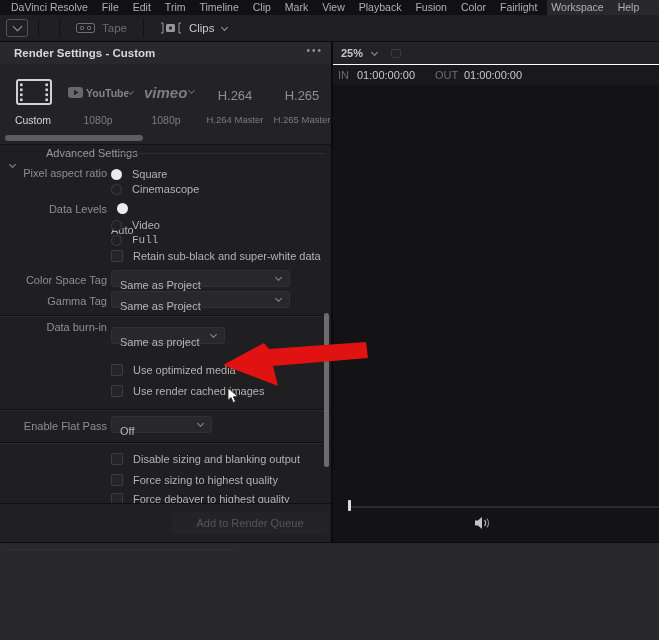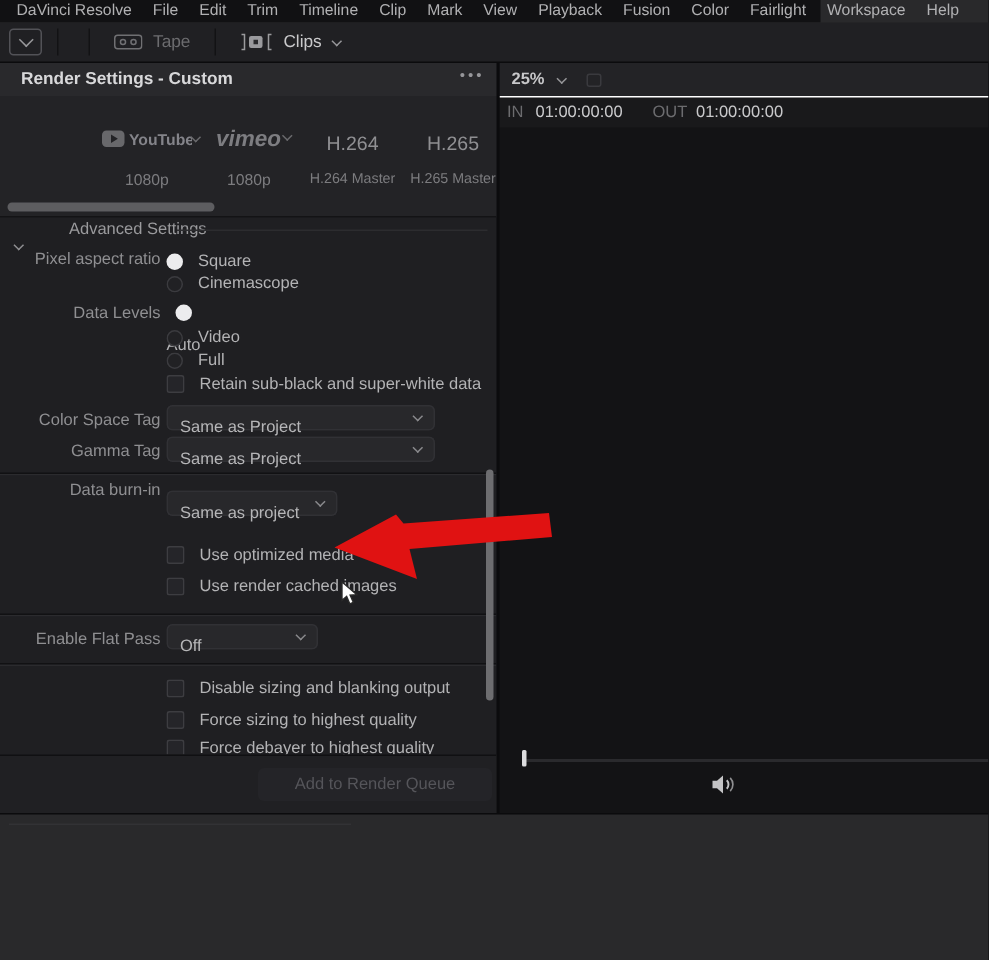--- a/index.html
+++ b/index.html
@@ -131,20 +131,34 @@
 <div class="abs main">
 
   <div class="abs panel">
 
     <div class="abs panel-header">
       <span class="panel-title">Render Settings - Custom</span>
       <span class="panel-menu">•••</span>
     </div>
 
     <div class="abs presets">
+      <div class="preset" style="left:4px;width:58px;">
+        <svg style="position:absolute;left:12px;top:15px;" width="36" height="26">
+          <rect x="1" y="1" width="34" height="24" rx="2" fill="none" stroke="#d2d2d4" stroke-width="2"></rect>
+          <rect x="4" y="4.5" width="2.6" height="2.6" fill="#d2d2d4"></rect>
+            <rect x="4" y="9.5" width="2.6" height="2.6" fill="#d2d2d4"></rect>
+            <rect x="4" y="14.5" width="2.6" height="2.6" fill="#d2d2d4"></rect>
+            <rect x="4" y="19.5" width="2.6" height="2.6" fill="#d2d2d4"></rect>
+          <rect x="29.4" y="4.5" width="2.6" height="2.6" fill="#d2d2d4"></rect>
+            <rect x="29.4" y="9.5" width="2.6" height="2.6" fill="#d2d2d4"></rect>
+            <rect x="29.4" y="14.5" width="2.6" height="2.6" fill="#d2d2d4"></rect>
+            <rect x="29.4" y="19.5" width="2.6" height="2.6" fill="#d2d2d4"></rect>
+        </svg>
+        <div class="plabel active">Custom</div>
+      </div>
 
       <div class="preset" style="left:64px;width:68px;">
         <svg style="position:absolute;left:4px;top:22px;" width="60" height="13">
           <rect x="0" y="1" width="15" height="11" rx="3" fill="#68686b"></rect>
           <path d="M6 3.7 L10.6 6.5 L6 9.3 Z" fill="#232326"></path>
           <text x="18" y="10.5" fill="#84848a" font-size="10.5" font-weight="bold">YouTube</text>
         </svg>
         <i class="chv sm" style="position:absolute;left:64px;top:27px;border-color:#6a6a6d;"></i>
         <div class="plabel">1080p</div>
       </div>
@@ -189,21 +203,21 @@
 
       <div class="rowlabel" style="top:58px;">Data Levels</div>
       <div class="opt-row" style="top:58px;flex-direction:column;">
         <span class="radio on"></span>
         <span class="olbl">Auto</span>
       </div>
       <div class="opt-row" style="top:73px;">
         <span class="radio"></span>
         <span class="olbl">Video</span>
       </div>
-      <div class="opt-row" style="top:88px;">
+      <div class="opt-row" style="top:88px;font-family:Liberation Mono, monospace;">
         <span class="radio"></span>
         <span class="olbl">Full</span>
       </div>
 
       <div class="opt-row" style="top:104px;">
         <span class="cb"></span>
         <span class="olbl">Retain sub-black and super-white data</span>
       </div>
 
       <div class="rowlabel" style="top:129px;">Color Space Tag</div>

